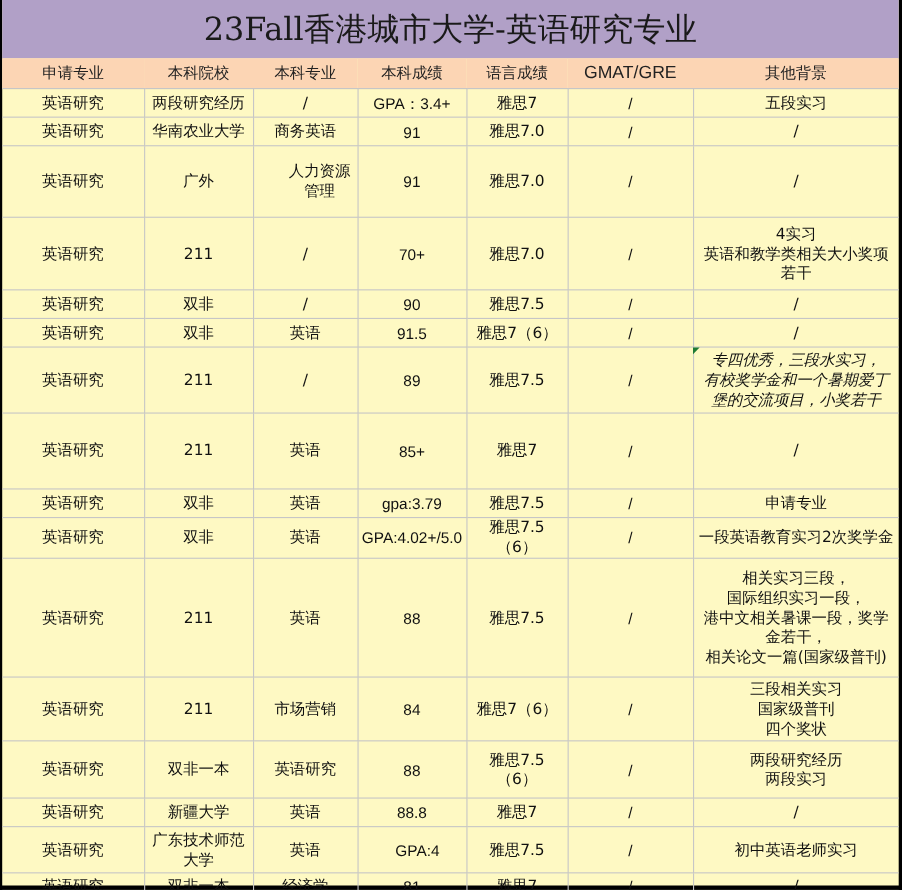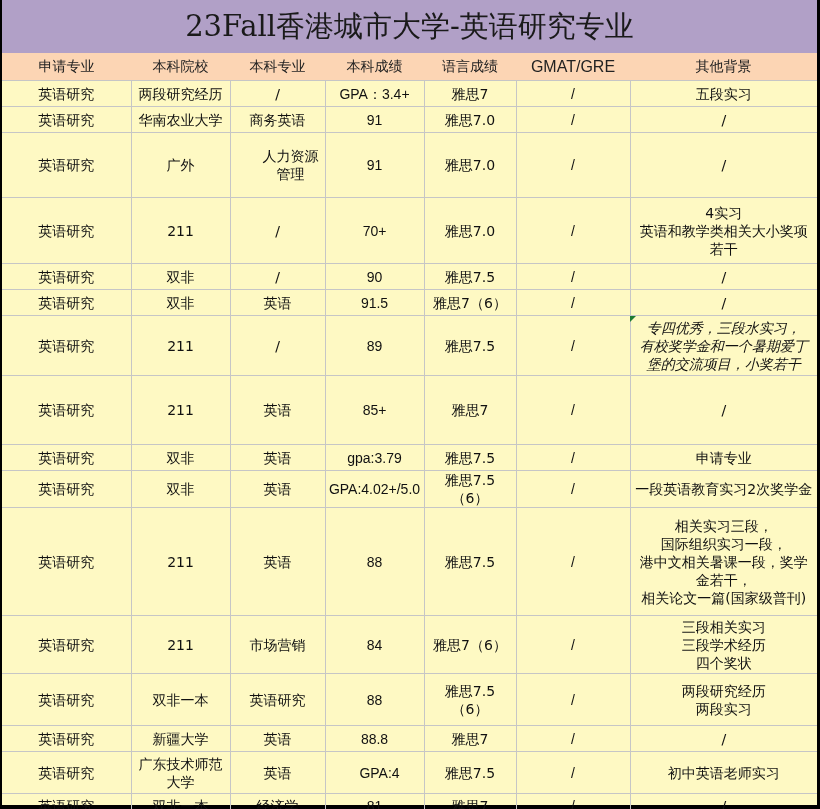--- a/index.html
+++ b/index.html
@@ -188,21 +188,21 @@
 相关论文一篇(国家级普刊)</td>
         </tr>
         <tr>
           <td style="height: 57px;">英语研究</td>
           <td style="height: 57px;">211</td>
           <td style="height: 57px;">市场营销</td>
           <td class="num" style="height: 57px;">84</td>
           <td class="lang" style="height: 57px;">雅思7（6）</td>
           <td class="num" style="height: 57px;">/</td>
           <td class="bg" style="height: 57px;">三段相关实习
-三段学术经历
+国家级普刊
 四个奖状</td>
         </tr>
         <tr>
           <td style="height: 51px;">英语研究</td>
           <td style="height: 51px;">双非一本</td>
           <td style="height: 51px;">英语研究</td>
           <td class="num" style="height: 51px;">88</td>
           <td class="lang" style="height: 51px;">雅思7.5（6）</td>
           <td class="num" style="height: 51px;">/</td>
           <td class="bg" style="height: 51px;">两段研究经历

